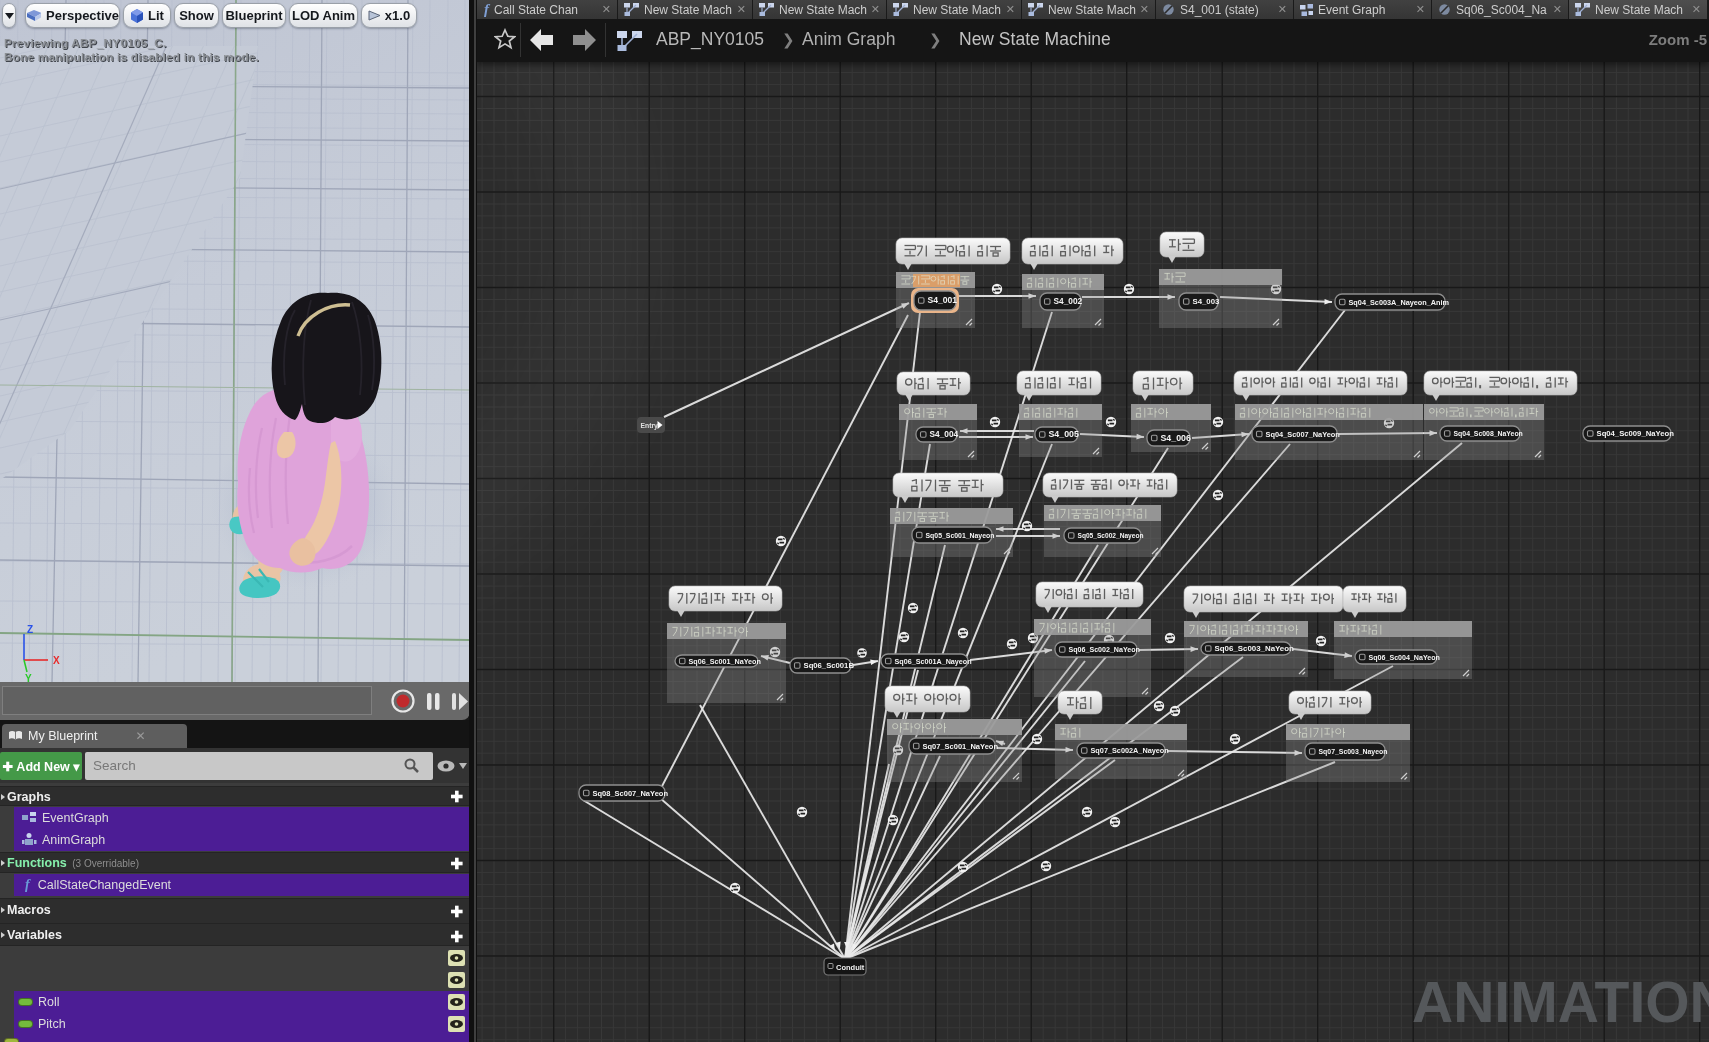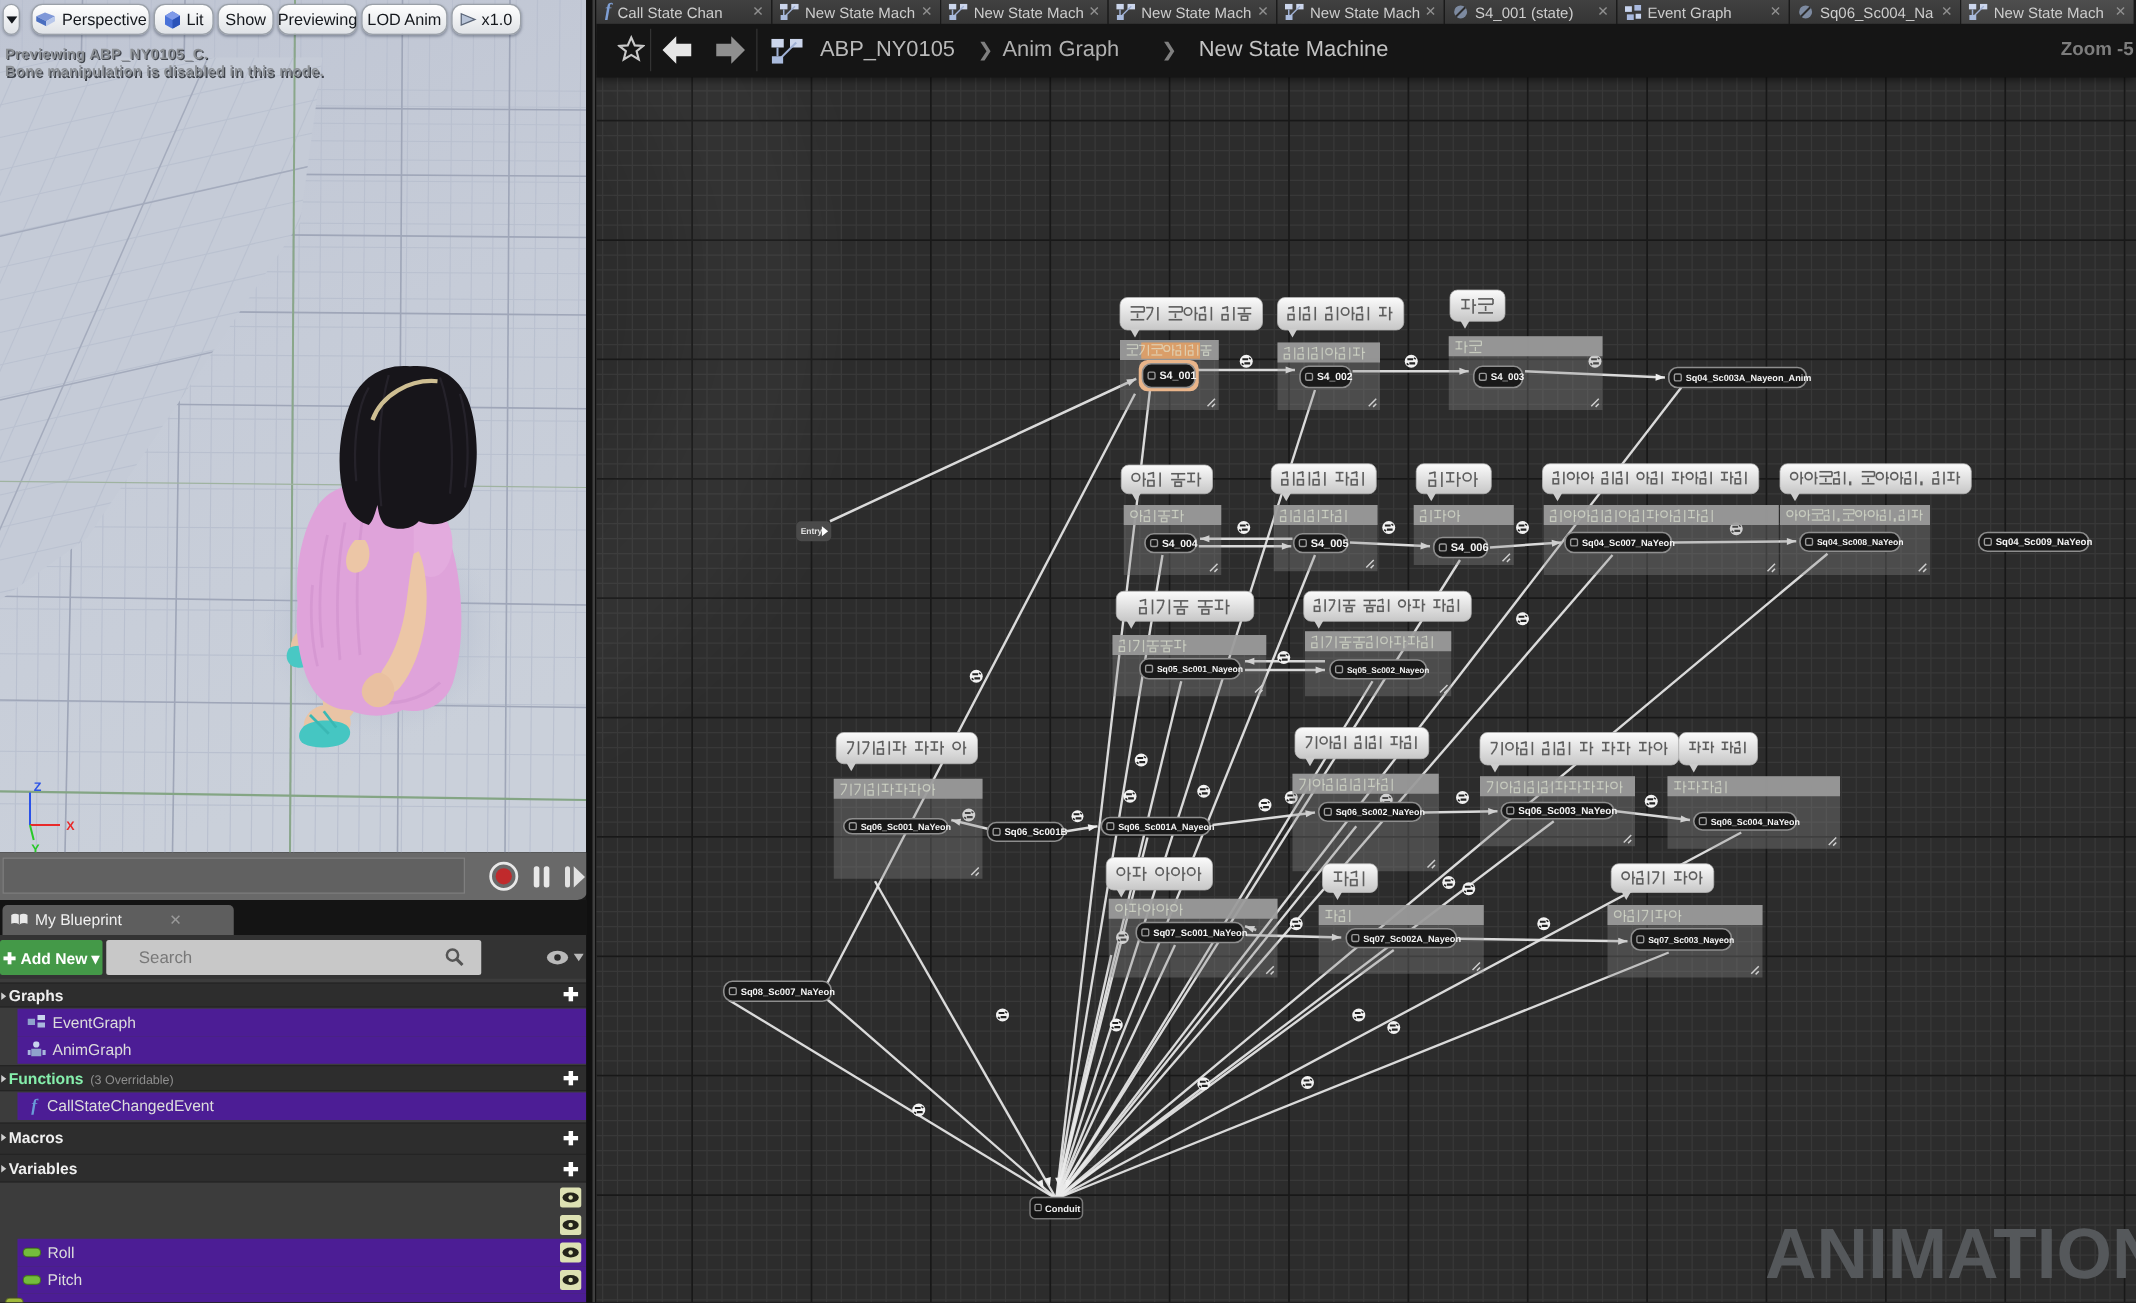--- a/index.html
+++ b/index.html
@@ -2,37 +2,37 @@
 <html><head><meta charset="utf-8"><style>
 *{margin:0;padding:0;box-sizing:border-box}
 html,body{width:1709px;height:1042px;overflow:hidden;background:#1a1a1a;
  font-family:"Liberation Sans",sans-serif}
 .abs{position:absolute}
 #root{position:relative;width:1709px;height:1042px}
 
 #vp{left:0;top:0;width:469px;height:682px;overflow:hidden}
 .vbtn{position:absolute;top:3px;height:25px;border-radius:9px;
  background:linear-gradient(#ffffff,#dfe2e6);border:1px solid #9aa0a8;
- color:#15181d;font-size:13px;font-weight:normal;display:flex;align-items:center;
+ color:#15181d;font-size:13px;font-weight:bold;display:flex;align-items:center;
  justify-content:center;box-shadow:0 1px 2px rgba(40,50,70,.35)}
 .ptxt{position:absolute;color:#8c9095;font-size:11.8px;font-weight:bold;
  text-shadow:1px 1px 0 rgba(30,34,40,.8);left:4px;letter-spacing:.2px}
 
 #tl{left:0;top:682px;width:470px;height:38px;background:#696969;border-radius:0 0 8px 0}
 #tlin{position:absolute;left:2px;top:4px;width:370px;height:29px;background:#616161;border:1px solid #7f7f7f}
 
 #mbp{left:0;top:720px;width:469px;height:322px;background:#3c3c3c;overflow:hidden}
 #mbtabs{position:absolute;left:0;top:0;width:469px;height:28px;background:#141414}
 #mbtab{position:absolute;left:2px;top:4px;width:185px;height:24px;background:#5e5e5e;
  border-radius:4px 4px 0 0;color:#f0f0f0;font-size:12.5px;display:flex;align-items:center}
 #addrow{position:absolute;left:0;top:28px;width:469px;height:35px;background:#333333}
 #addnew{position:absolute;left:0;top:4px;width:82px;height:28px;background:#449948;
  border-radius:2px;color:#fff;font-size:12.5px;font-weight:bold;display:flex;align-items:center;justify-content:center}
-#search{position:absolute;left:85px;top:4px;width:300px;height:28px;background:#c8c8c8;
- border-radius:2px;color:#787878;font-size:13.5px;line-height:28px;padding-left:26px}
+#search{position:absolute;left:85px;top:4px;width:348px;height:28px;background:#c8c8c8;
+ border-radius:2px;color:#787878;font-size:13.5px;line-height:28px;padding-left:8px}
 .sect{position:absolute;left:0;width:469px;background:#2d2d2d;color:#efefef;
  font-size:12.5px;font-weight:bold;border-top:1px solid #242424;border-bottom:1px solid #242424}
 .sect span{font-weight:normal;color:#8e8e8e;font-size:11.5px}
 .sect .plus{position:absolute;right:6px;top:2px;color:#fff;font-size:15px;font-weight:bold}
 .row{position:absolute;left:14px;width:456px;background:#4c1d95;color:#dcdcdc;font-size:12.5px}
 .pill{position:absolute;left:4px;top:7px;width:15px;height:8px;border-radius:4px}
 .eye{position:absolute;right:4px;top:2px;width:17px;height:16px;background:#dde1b3;
  border-radius:2px}
 .tri{position:absolute;left:0;top:4px;width:0;height:0;border-left:4px solid #cfcfcf;border-top:3px solid transparent;border-bottom:3px solid transparent}
 
@@ -239,21 +239,21 @@
           <path d="M1,4 L8,1 L16,4 L9,8 Z" fill="#7f98d8"></path>
           <path d="M1,4 L9,8 L9,12 L1,8 Z" fill="#4a6ec0"></path>
           <path d="M16,4 L9,8 L9,12 L16,8 Z" fill="#b9c8ea"></path>
         </svg>Perspective</div>
 <div class="vbtn" style="left:123px;width:48px"><svg width="14" height="14" style="margin-right:4px">
           <path d="M7,0 L13,3.5 L13,10.5 L7,14 L1,10.5 L1,3.5 Z" fill="#4a72d8"></path>
           <path d="M7,0 L13,3.5 L7,7 L1,3.5 Z" fill="#7f9ae8"></path>
           <path d="M7,7 L13,3.5 L13,10.5 L7,14 Z" fill="#2a52b8"></path>
         </svg>Lit</div>
 <div class="vbtn" style="left:174px;width:45px">Show</div>
-<div class="vbtn" style="left:222px;width:64px">Previewing</div>
+<div class="vbtn" style="left:222px;width:64px">Blueprint</div>
 <div class="vbtn" style="left:289px;width:69px">LOD Anim</div>
 <div class="vbtn" style="left:361px;width:56px"><svg width="14" height="11" style="margin-right:3px">
           <path d="M1,1 L12,5.5 L1,10 Z" fill="#b8c4d8" stroke="#5a6578" stroke-width="1"></path>
         </svg>x1.0</div>
 <div class="ptxt" style="top:36px">Previewing ABP_NY0105_C.</div>
 <div class="ptxt" style="top:50px">Bone manipulation is disabled in this mode.</div>
 </div>
 
 <div class="abs" id="tl">
 <div id="tlin"></div>

